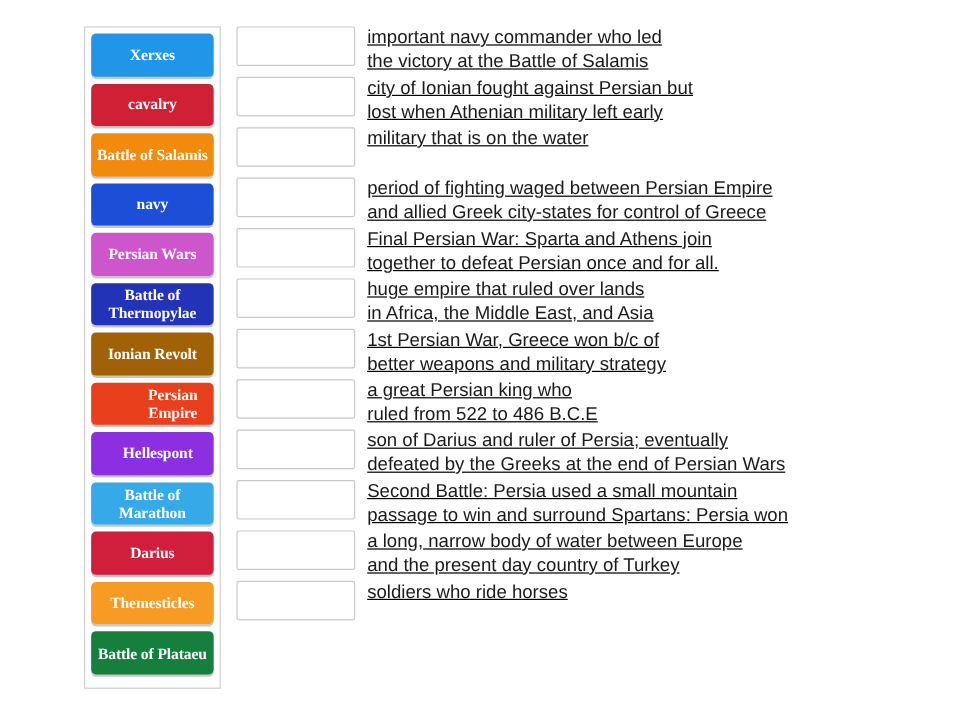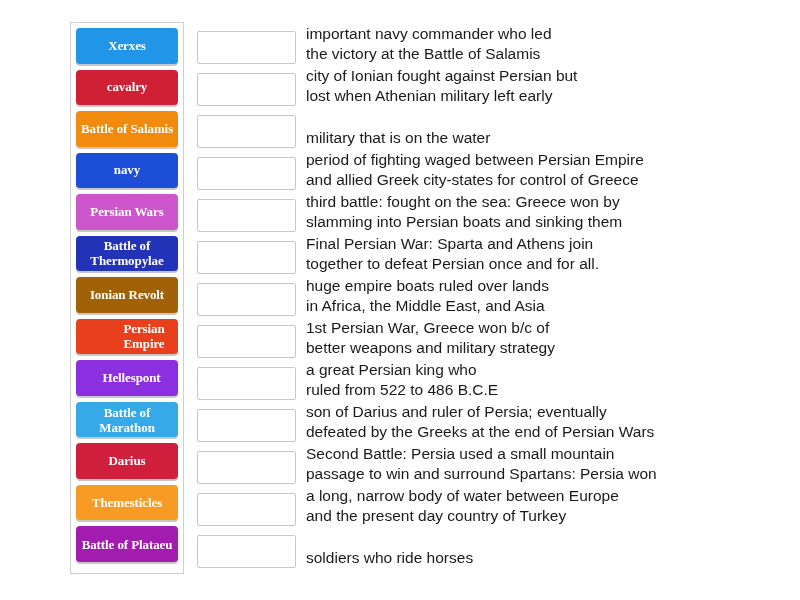--- a/index.html
+++ b/index.html
@@ -53,22 +53,23 @@
   .tile span { display: block; width: 100%; }
 
   
   #rows {
     position: absolute;
     left: 197px; top: 22px;
     width: 545px;
   }
   .row {
     display: flex;
-    align-items: flex-end;
+    align-items: flex-start;
     min-height: 42px;
+    text-decoration: underline;
   }
   .dropzone {
     flex: 0 0 99px;
     width: 99px;
     height: 33px;
     border: 1px solid #c8c8c8;
     background: #ffffff;
     border-radius: 2px;
     margin-right: 10px;
   }
@@ -119,21 +120,21 @@
       <div class="tile two-line" style="background: rgb(54, 169, 232);">
         <span>Battle of
 Marathon</span>
       </div>
       <div class="tile" style="background: rgb(207, 31, 60);">
         <span>Darius</span>
       </div>
       <div class="tile" style="background: rgb(247, 155, 37);">
         <span>Themesticles</span>
       </div>
-      <div class="tile two-line" style="background: #a21caf;">
+      <div class="tile two-line" style="background: #15803d;">
         <span>Battle of
 Plataeu</span>
       </div>
     </div>
 
   <div id="rows">
       <div class="row">
         <div class="dropzone"></div>
         <div class="definition">important navy commander who led
 the victory at the Battle of Salamis</div>
@@ -147,31 +148,26 @@
         <div class="dropzone"></div>
         <div class="definition">military that is on the water</div>
       </div>
       <div class="row">
         <div class="dropzone"></div>
         <div class="definition">period of fighting waged between Persian Empire
 and allied Greek city-states for control of Greece</div>
       </div>
       <div class="row">
         <div class="dropzone"></div>
-        <div class="definition">third battle: fought on the sea: Greece won by
-slamming into Persian boats and sinking them</div>
-      </div>
-      <div class="row">
-        <div class="dropzone"></div>
         <div class="definition">Final Persian War: Sparta and Athens join
 together to defeat Persian once and for all.</div>
       </div>
       <div class="row">
         <div class="dropzone"></div>
-        <div class="definition">huge empire boats ruled over lands
+        <div class="definition">huge empire that ruled over lands
 in Africa, the Middle East, and Asia</div>
       </div>
       <div class="row">
         <div class="dropzone"></div>
         <div class="definition">1st Persian War, Greece won b/c of
 better weapons and military strategy</div>
       </div>
       <div class="row">
         <div class="dropzone"></div>
         <div class="definition">a great Persian king who

